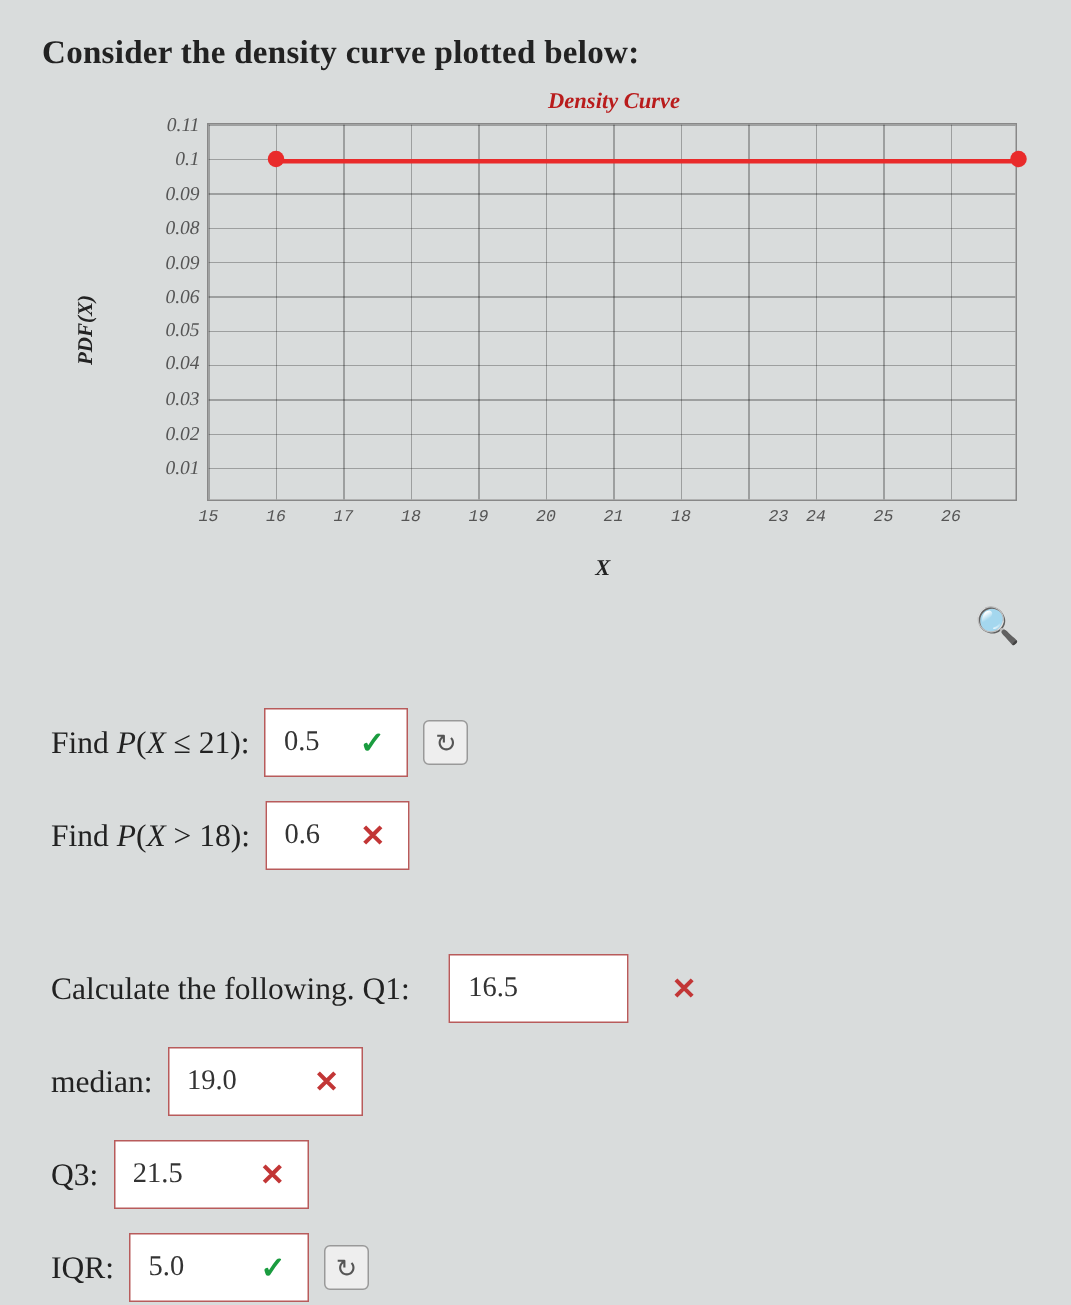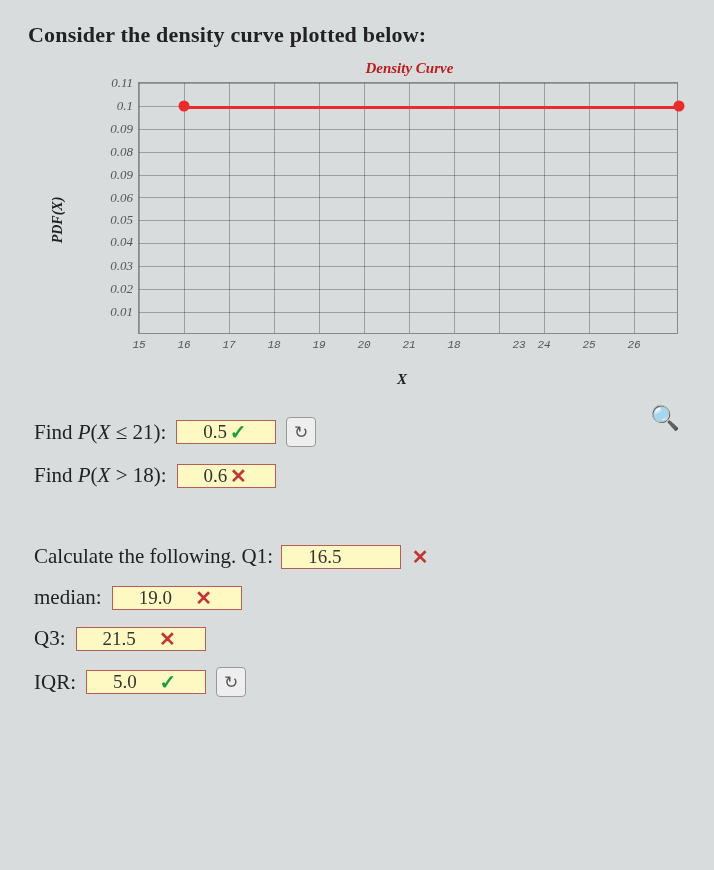--- a/index.html
+++ b/index.html
@@ -115,37 +115,37 @@
 
   .mag {
     position: absolute;
     right: 18px;
     bottom: -52px;
     font-size: 24px;
     color: #4a4a4a;
   }
 
   
-  .qblock { margin-top: 37px; padding-left: 6px; }
+  .qblock { margin-top: 92px; padding-left: 6px; }
   .row {
     display: flex;
     align-items: center;
     font-size: 21px;
     margin-bottom: 16px;
     gap: 10px;
   }
   .row .label i { font-style: italic; }
   .row .label .math { font-family: 'Times New Roman', serif; }
   .ansbox {
     border: 1px solid #b85b5b;
-    background: #fef9c3;
-    padding: 4px 26px;
+    background: #ffffff;
+    padding: 4px 12px;
     font-size: 19px;
     min-width: 96px;
-    height: 24px;
+    height: 46px;
     display: inline-flex;
     align-items: center;
     color: #333;
   }
   .mark {
     width: 22px;
     height: 22px;
     display: inline-flex;
     align-items: center;
     justify-content: center;
@@ -165,21 +165,21 @@
     align-items: center;
     justify-content: center;
     font-size: 17px;
     color: #555;
   }
   .section-gap { height: 40px; }
   .calc-prompt {
     font-size: 21px;
     display: flex;
     align-items: center;
-    gap: 8px;
+    gap: 26px;
     margin-bottom: 16px;
   }
 </style>
 </head>
 <body>
 
 <div class="page">
   <div class="prompt">Consider the density curve plotted below:</div>
 
   <div class="chart-wrap">

